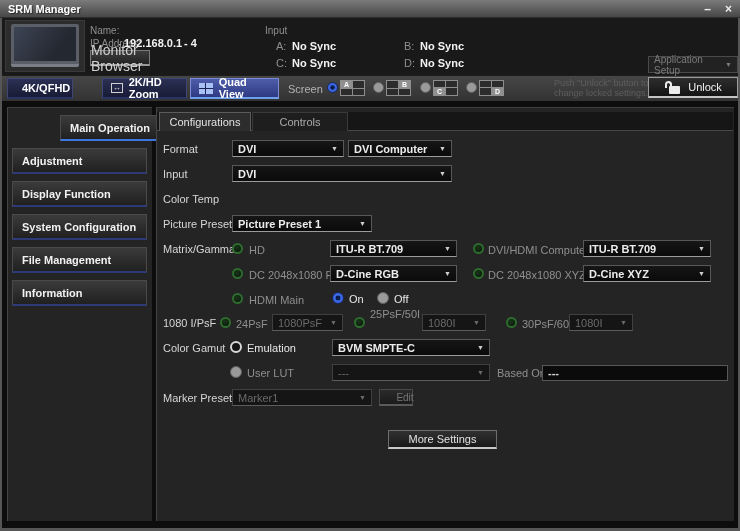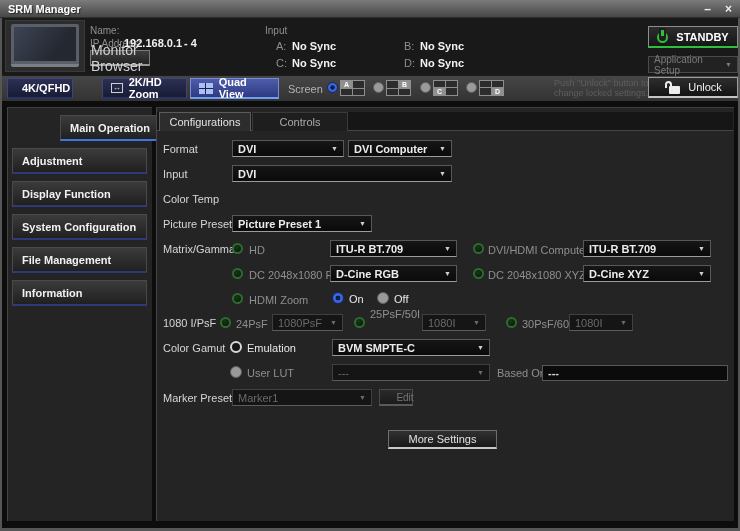--- a/index.html
+++ b/index.html
@@ -126,27 +126,20 @@
   <span class="glabel sm" style="left:265px;top:25px;">Input</span>
   <span class="glabel" style="left:276px;top:40px;">A:</span>
   <span class="wval" style="left:292px;top:40px;">No Sync</span>
   <span class="glabel" style="left:404px;top:40px;">B:</span>
   <span class="wval" style="left:420px;top:40px;">No Sync</span>
   <span class="glabel" style="left:276px;top:57px;">C:</span>
   <span class="wval" style="left:292px;top:57px;">No Sync</span>
   <span class="glabel" style="left:404px;top:57px;">D:</span>
   <span class="wval" style="left:420px;top:57px;">No Sync</span>
 
-  <div class="standby">
-    <span class="pwricon">
-        <span class="pc"></span>
-        <span class="pb"></span>
-      </span>
-    <span>STANDBY</span>
-  </div>
   <div class="appsetup">
     <span>Application Setup</span>
     <span class="arr">▼</span>
   </div>
 
   <div class="vbtn" style="left:7px;width:66px;">
     <span class="vmon"></span>
     <span>4K/QFHD</span>
   </div>
   <div class="vbtn" style="left:102px;width:85px;">
@@ -273,21 +266,21 @@
     <span>D-Cine RGB</span>
     <span class="arr">▼</span>
   </div>
   <span class="led" style="left:473px;top:268px;"></span>
   <span class="glabel" style="left:488px;top:269px;">DC 2048x1080 XYZ</span>
   <div class="dd" style="left:583px;top:265px;width:128px;">
     <span>D-Cine XYZ</span>
     <span class="arr">▼</span>
   </div>
   <span class="led" style="left:232px;top:293px;"></span>
-  <span class="glabel" style="left:249px;top:294px;">HDMI Zoom</span>
+  <span class="glabel" style="left:249px;top:294px;">HDMI Main</span>
   <span class="radio blue" style="left:332px;top:292px;"></span>
   <span class="wlabel" style="left:349px;top:293px;">On</span>
   <span class="radio gray" style="left:377px;top:292px;"></span>
   <span class="wlabel" style="left:394px;top:293px;">Off</span>
 
   <span class="flabel" style="left:163px;top:317px;">1080 I/PsF</span>
   <span class="led" style="left:220px;top:317px;"></span>
   <span class="glabel" style="left:236px;top:318px;">24PsF</span>
   <div class="dd dis" style="left:272px;top:314px;width:71px;">
     <span>1080PsF</span>

